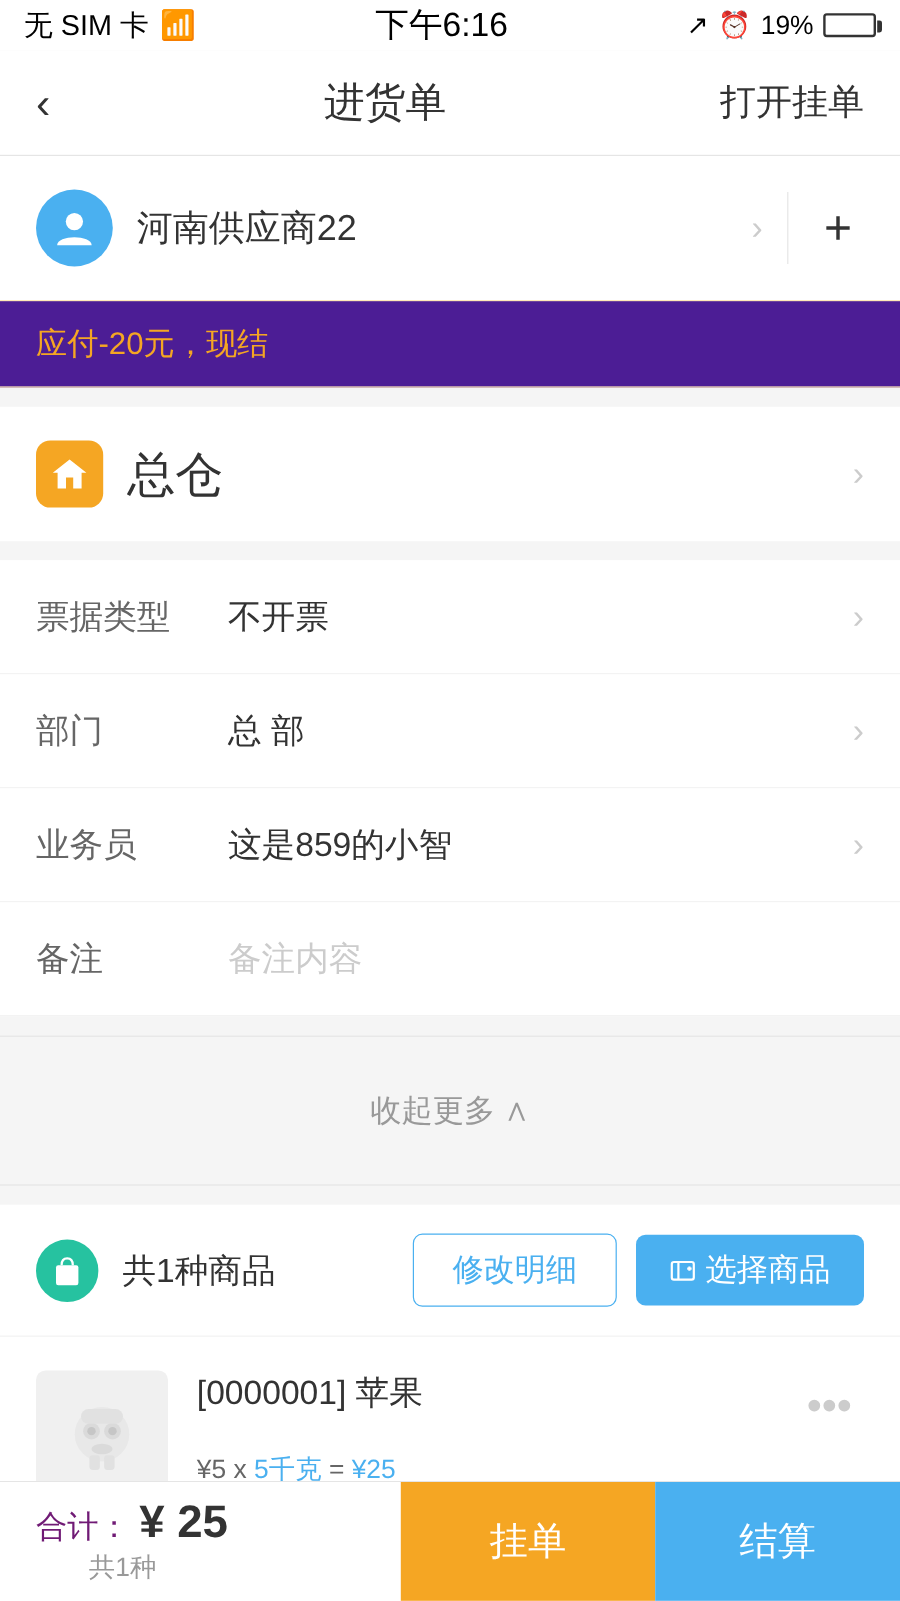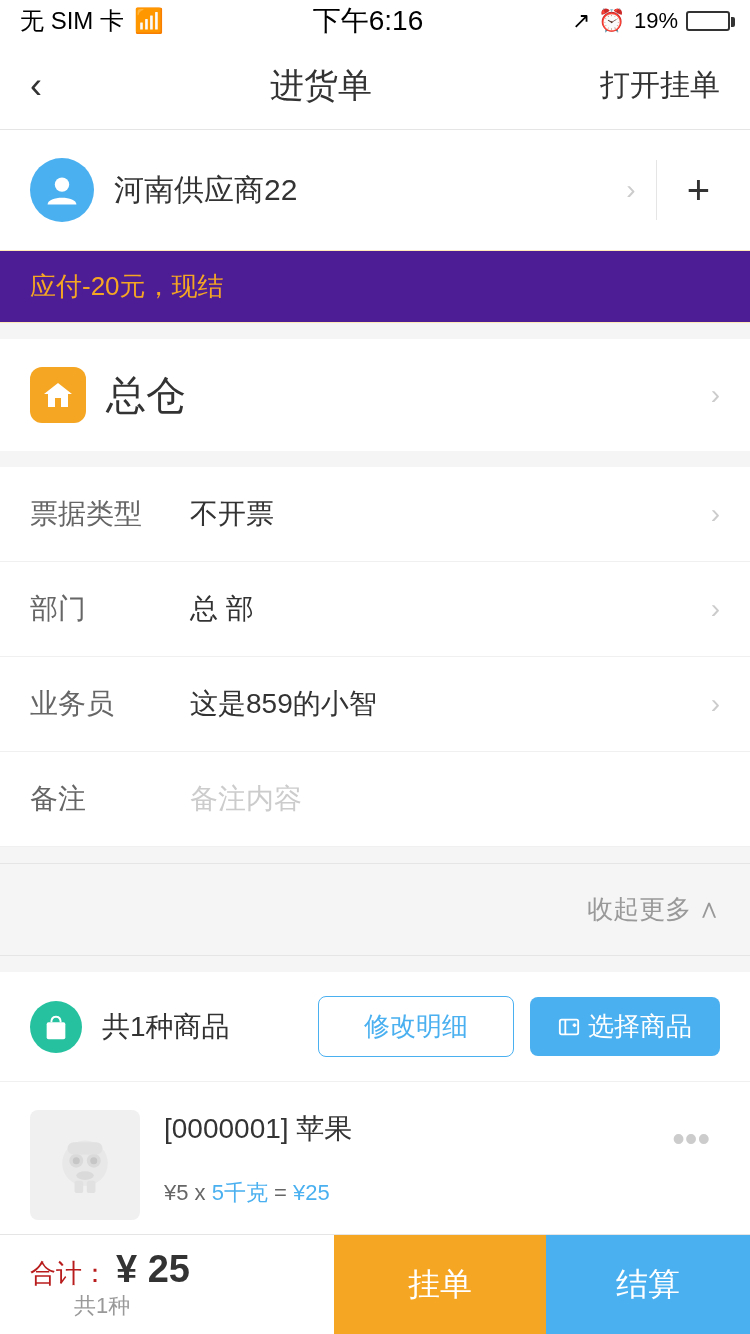--- a/index.html
+++ b/index.html
@@ -96,22 +96,22 @@
       padding: 28px 30px;
       background: #fff;
       border-bottom: 1px solid #f0f0f0;
       min-height: 88px;
     }
     .form-label { font-size: 28px; color: #666; width: 140px; flex-shrink: 0; }
     .form-value { flex: 1; font-size: 28px; color: #333; padding-left: 20px; }
     .form-value.placeholder { color: #ccc; }
     
     .collapse-row {
-      display: flex; align-items: center; justify-content: flex-end;
-      padding: 28px 30px;
+      display: flex; align-items: center; justify-content: center;
+      padding: 44px 30px;
       background: #f5f5f5;
       border-top: 1px solid #e5e5e5;
       border-bottom: 1px solid #e5e5e5;
       cursor: pointer;
     }
     .collapse-text { font-size: 26px; color: #999; }
     
     .product-header {
       display: flex;
       align-items: center;
@@ -120,21 +120,21 @@
       border-bottom: 1px solid #f0f0f0;
     }
     .product-icon {
       width: 52px; height: 52px; border-radius: 50%; background: #26c2a0;
       display: flex; align-items: center; justify-content: center;
       color: #fff; font-size: 26px; margin-right: 20px;
     }
     .product-count { flex: 1; font-size: 28px; color: #333; }
     .btn-outline {
       border: 1.5px solid #4ab0f0; border-radius: 8px;
-      padding: 12px 45px; font-size: 26px; color: #4ab0f0;
+      padding: 12px 32px; font-size: 26px; color: #4ab0f0;
       background: #fff; margin-right: 16px;
     }
     .btn-primary {
       border-radius: 8px; padding: 12px 28px; font-size: 26px;
       color: #fff; background: #4ab0f0; border: none;
       display: flex; align-items: center; gap: 8px;
     }
     
     .product-item {
       display: flex;
@@ -311,21 +311,21 @@
       </div>
     </div>
     <span class="more-btn">•••</span>
   </div>
 </div>
 
 <div style="height:120px;"></div>
 <div class="footer">
   <div class="footer-total">
     <div style="display:flex;align-items:baseline;gap:8px;">
-      <span style="font-size:26px;color:#b91c1c;">合计：</span>
+      <span style="font-size:26px;color:#701a75;">合计：</span>
       <span style="font-size:38px;font-weight:bold;color:#333;">¥ 25</span>
     </div>
     <span style="font-size:22px;color:#999;margin-left:44px;">共1种</span>
   </div>
   <div class="footer-hang">
     <span>挂单</span>
   </div>
   <div class="footer-checkout">
     <span>结算</span>
   </div>

